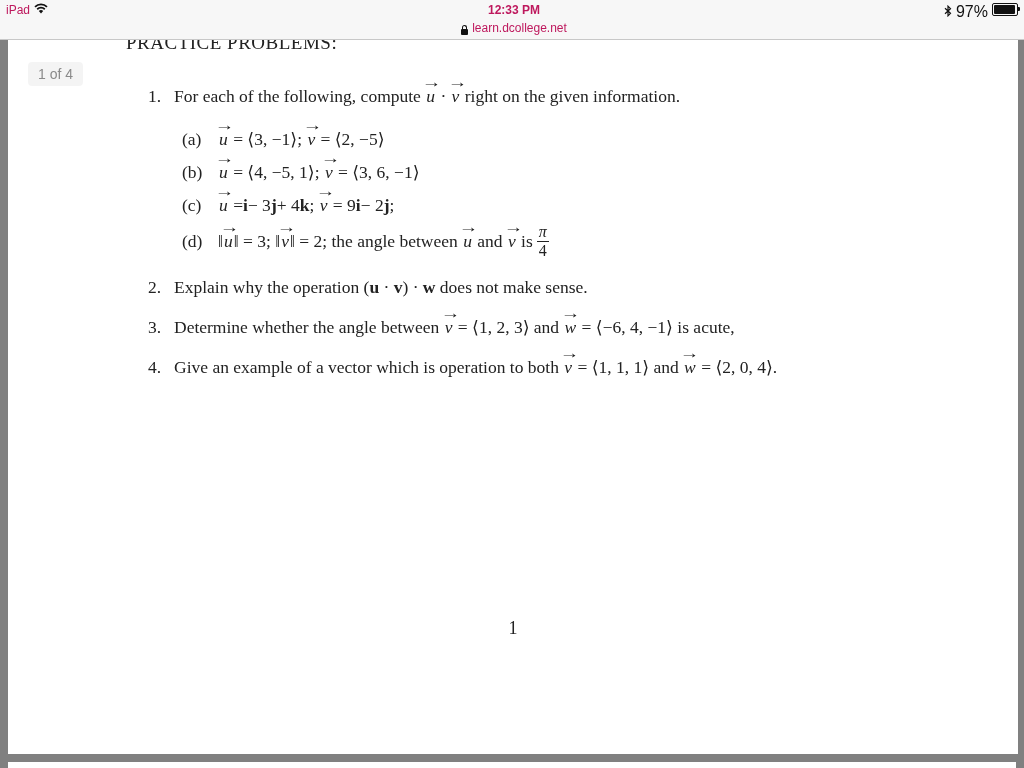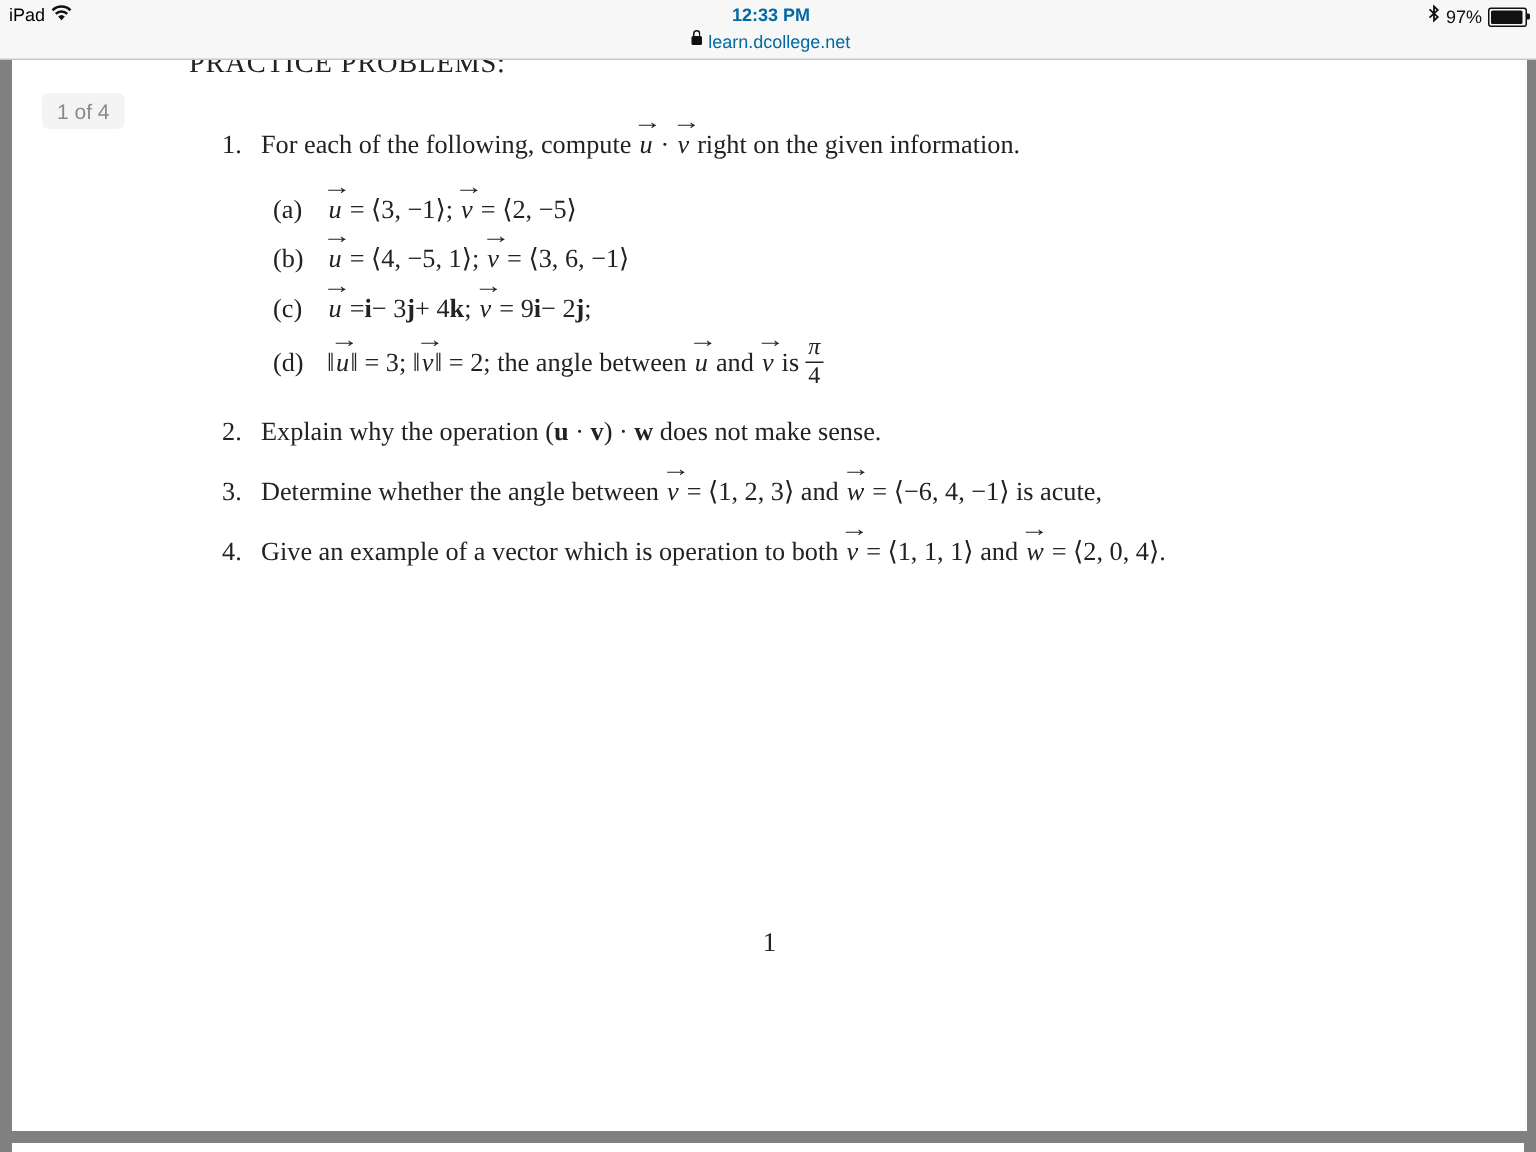--- a/index.html
+++ b/index.html
@@ -8,25 +8,25 @@
     background:#808080;
     font-family:"Liberation Serif", "DejaVu Serif", serif;
     color:#222;
   }
   .statusbar {
     position:absolute; left:0; top:0; width:1024px; height:39px;
     background:#f7f7f7; border-bottom:1px solid #c8c8c8;
     font-family:"Liberation Sans", "DejaVu Sans", sans-serif;
     z-index:5;
   }
-  .sb-left { position:absolute; left:6px; top:3px; font-size:12px; color:#000000; display:flex; align-items:center; gap:4px; }
-  .sb-center { position:absolute; left:4px; right:0; top:3px; text-align:center; font-size:12px; color:#0369a1; }
+  .sb-left { position:absolute; left:6px; top:3px; font-size:12px; color:#be185d; display:flex; align-items:center; gap:4px; }
+  .sb-center { position:absolute; left:4px; right:0; top:3px; text-align:center; font-size:12px; color:#be185d; }
   .sb-time { font-weight:bold; font-size:12px; }
-  .sb-url { margin-top:4px; font-size:12px; display:flex; justify-content:center; align-items:flex-start; gap:4px; }
-  .sb-right { position:absolute; right:6px; top:3px; font-size:12px; color:#111; display:flex; align-items:flex-end; gap:4px; }
+  .sb-url { margin-top:4px; font-size:12px; display:flex; justify-content:center; align-items:flex-end; gap:4px; }
+  .sb-right { position:absolute; right:6px; top:3px; font-size:16px; color:#111; display:flex; align-items:flex-start; gap:4px; }
   .battery { width:22px; height:9px; border:1px solid #111; border-radius:2px; position:relative; padding:1px; box-sizing:content-box; }
   .battery-fill { height:100%; background:#111; border-radius:1px; }
   .battery-tip { position:absolute; right:-3px; top:3px; width:2px; height:4px; background:#111; border-radius:0 1px 1px 0; }
   .lock { display:inline-block; width:7px; height:6px; background:#111; border-radius:1px; position:relative; margin-top:3px; }
   .lock::before { content:""; position:absolute; left:1px; top:-4px; width:3px; height:4px; border:1px solid #111; border-bottom:none; border-radius:3px 3px 0 0; }
 
   .page {
     position:absolute; left:8px; top:40px; width:1010px; height:714px;
     background:#ffffff;
   }

